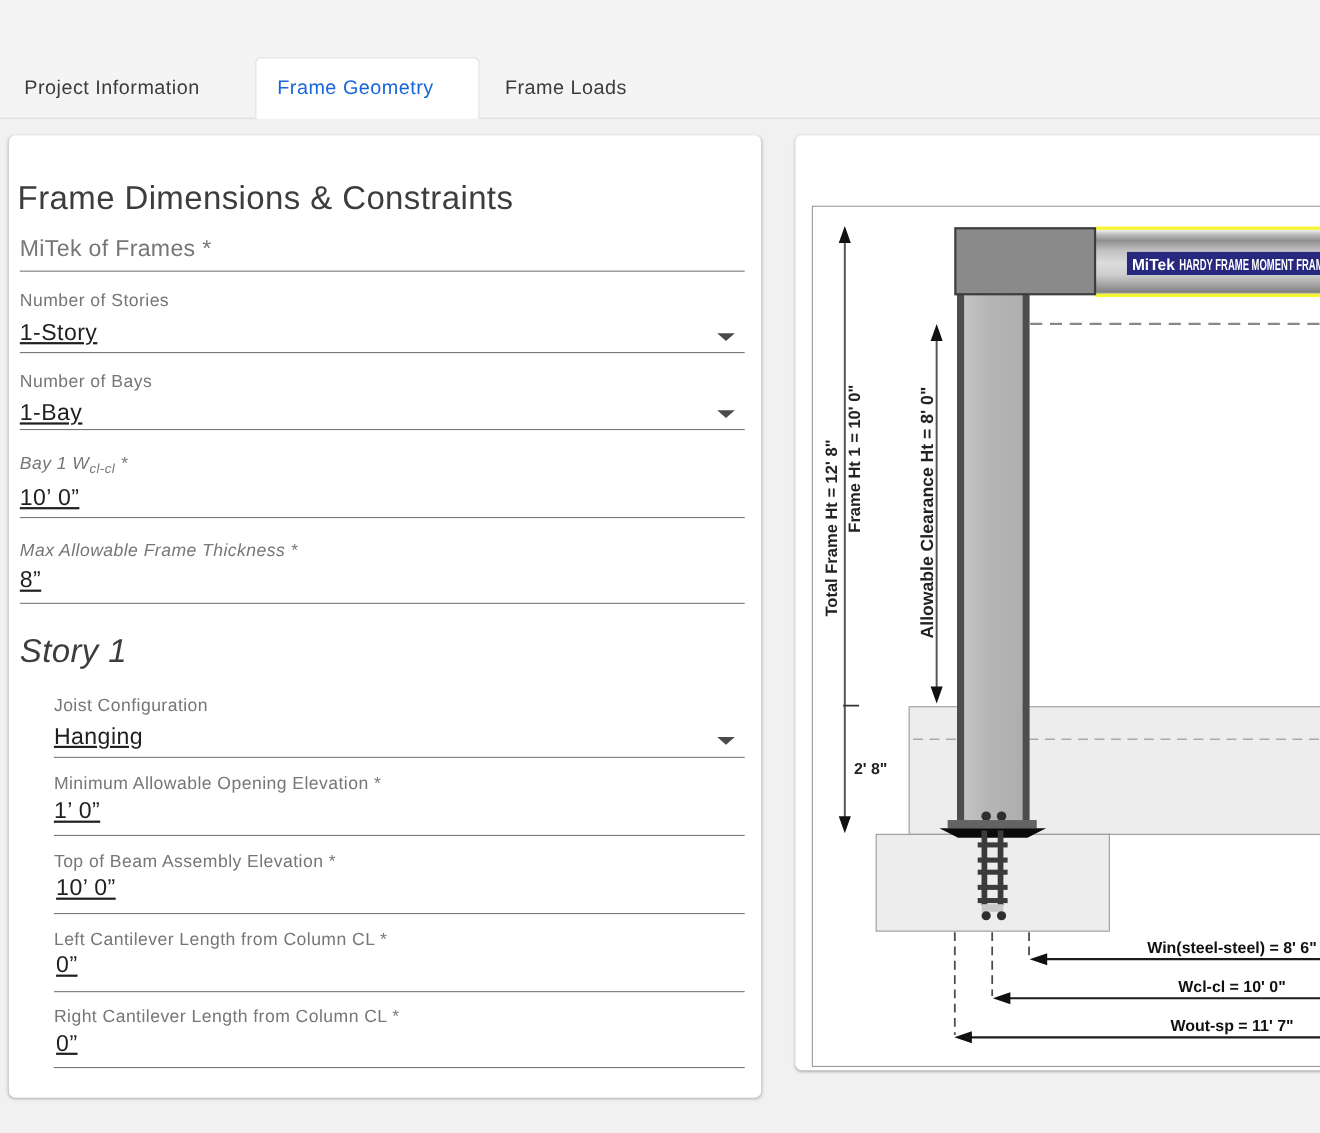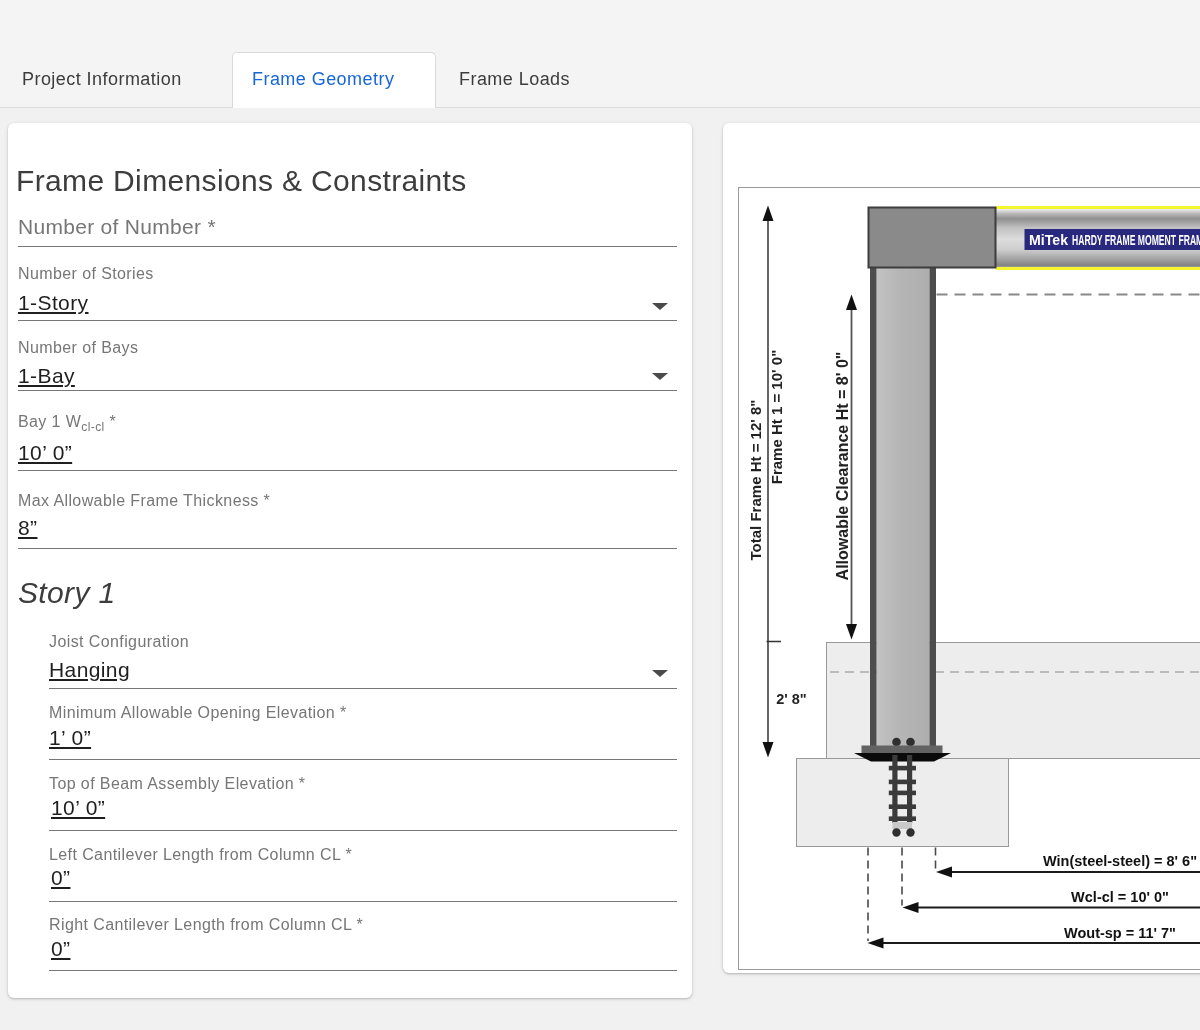--- a/index.html
+++ b/index.html
@@ -27,38 +27,38 @@
   <div class="tabline" style="left:0;width:232px;"></div>
   <div class="tabline" style="left:436px;width:764px;"></div>
   <div id="activetab"></div>
   <div class="tabtxt" style="left:22px;top:70px;">Project Information</div>
   <div class="tabtxt" style="left:252px;top:70px;color:#1766d9;">Frame Geometry</div>
   <div class="tabtxt" style="left:459px;top:70px;">Frame Loads</div>
 
   <div class="card" id="lcard">
     <div class="h1" style="left:8px;top:23px;margin-top:20px;">Frame Dimensions &amp; Constraints</div>
 
-    <div class="biglbl" style="left:10px;top:93px;">Number of Number *</div>
+    <div class="biglbl" style="left:10px;top:93px;">MiTek of Frames *</div>
     <div class="ul ul1" style="top:123px;"></div>
 
     <div class="lbl" style="left:10px;top:142.5px;">Number of Stories</div>
     <div class="val" style="left:10px;top:169px;">1-Story</div>
     <div class="arr" style="left:644px;top:179.5px;"></div>
     <div class="ul ul1" style="top:196.5px;"></div>
 
     <div class="lbl" style="left:10px;top:217px;">Number of Bays</div>
     <div class="val" style="left:10px;top:242px;">1-Bay</div>
     <div class="arr" style="left:644px;top:249.5px;"></div>
     <div class="ul ul1" style="top:267px;"></div>
 
-    <div class="lbl" style="left:10px;top:291px;">Bay 1 W<sub>cl-cl</sub> *</div>
+    <div class="lbl" style="left:10px;top:291px;font-style:italic;">Bay 1 W<sub>cl-cl</sub> *</div>
     <div class="val" style="left:10px;top:319px;">10’ 0”</div>
     <div class="ul ul1" style="top:346.5px;"></div>
 
-    <div class="lbl" style="left:10px;top:370px;">Max Allowable Frame Thickness *</div>
+    <div class="lbl" style="left:10px;top:370px;font-style:italic;">Max Allowable Frame Thickness *</div>
     <div class="val" style="left:10px;top:394px;">8”</div>
     <div class="ul ul1" style="top:425px;"></div>
 
     <div class="h1" style="left:10px;top:455px;font-style:italic;">Story 1</div>
 
     <div class="lbl" style="left:41px;top:510.5px;">Joist Configuration</div>
     <div class="val" style="left:41px;top:536px;">Hanging</div>
     <div class="arr" style="left:644px;top:546.5px;"></div>
     <div class="ul ul2" style="top:565px;"></div>
 

